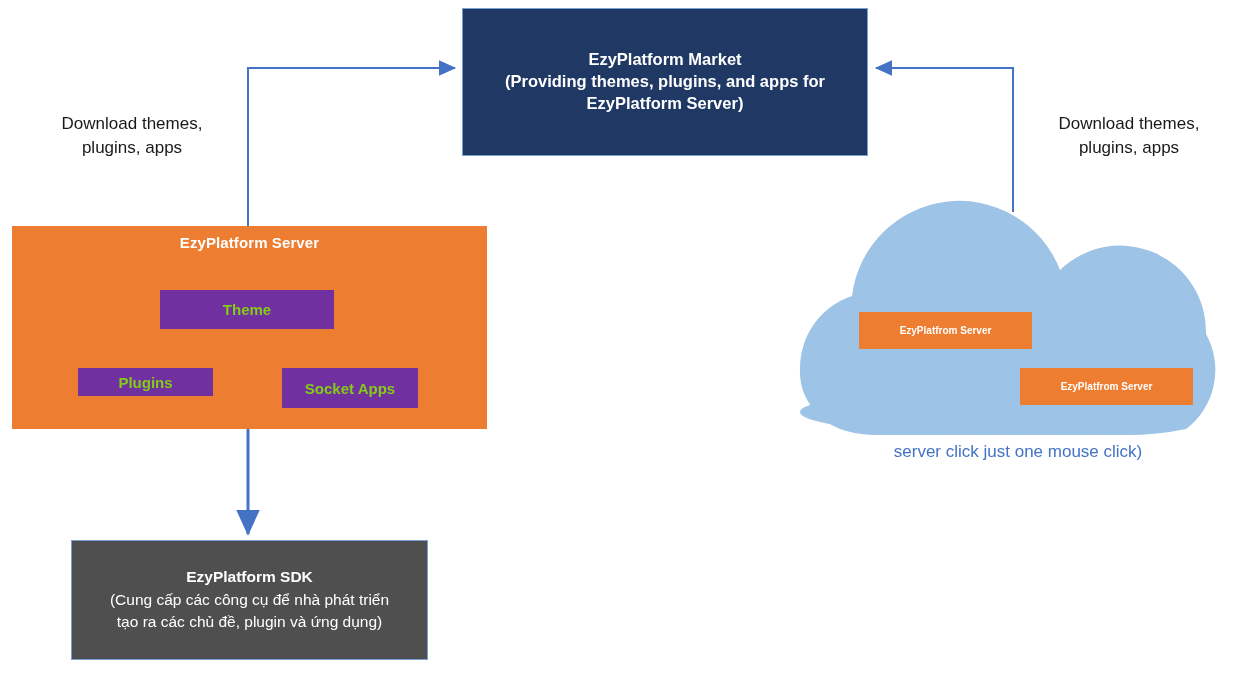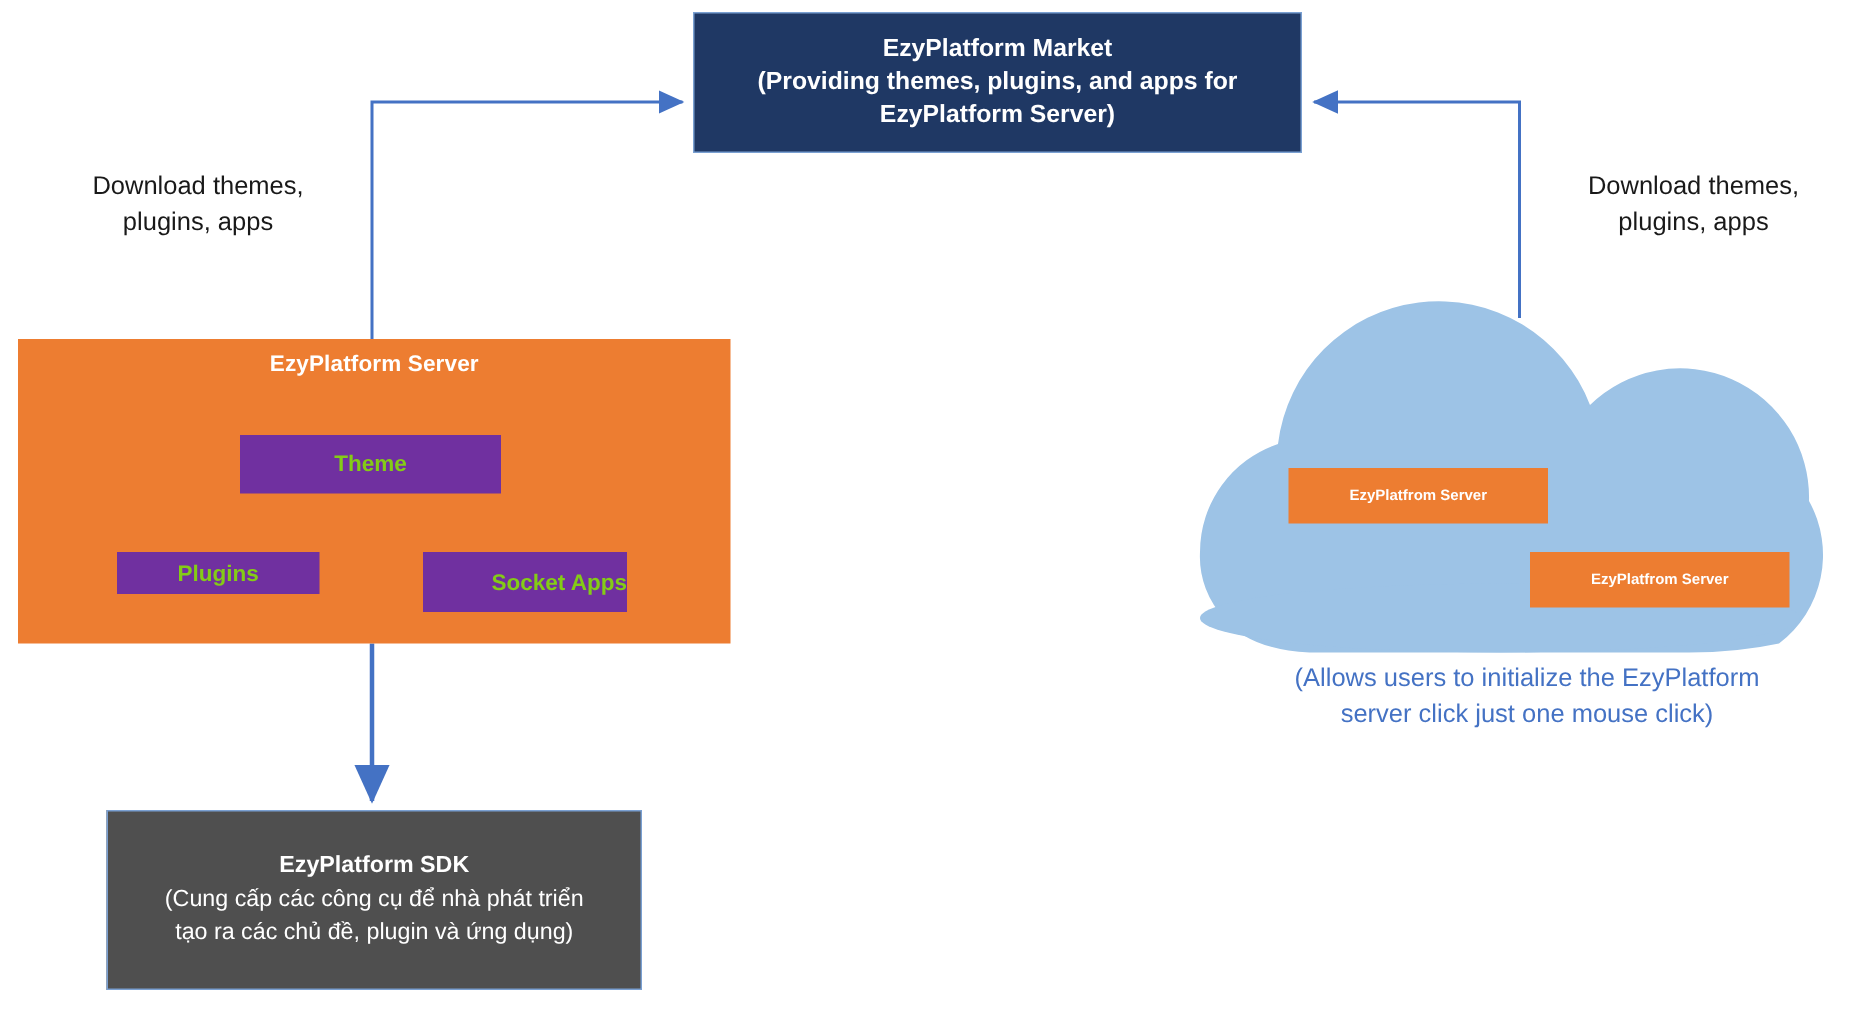--- a/index.html
+++ b/index.html
@@ -33,21 +33,21 @@
     justify-content: center;
     text-align: center;
     color: #ffffff;
   }
 
   
   #market-box {
     left: 462px;
     top: 8px;
     width: 406px;
-    height: 94px;
+    height: 148px;
     background: #1F3864;
     border: 1px solid #7aa0d2;
     font-weight: bold;
     font-size: 16.5px;
     line-height: 1.32;
     padding: 0 10px;
   }
   #market-box .sub {
     font-weight: bold;
   }
@@ -74,21 +74,21 @@
     color: #84cc16;
     font-weight: bold;
     font-size: 15px;
     display: flex;
     align-items: center;
     justify-content: center;
     box-sizing: border-box;
   }
   #theme-box   { left: 160px; top: 290px; width: 174px; height: 39px; }
   #plugins-box { left: 78px;  top: 368px; width: 135px; height: 28px; }
-  #socket-box  { left: 282px; top: 368px; width: 136px; height: 40px; justify-content: flex-end; }
+  #socket-box  { left: 282px; top: 368px; width: 136px; height: 40px; }
 
   
   #sdk-box {
     left: 71px;
     top: 540px;
     width: 357px;
     height: 120px;
     background: #4F4F4F;
     border: 1px solid #7aa0d2;
     font-size: 15.5px;
@@ -203,21 +203,20 @@
   </div>
 
   <div class="cloud-chip" id="cloud-chip-1">
     <span>EzyPlatfrom Server</span>
   </div>
   <div class="cloud-chip" id="cloud-chip-2">
     <span>EzyPlatfrom Server</span>
   </div>
 
   <div id="cloud-caption">
-    <div>(Allows users to initialize the EzyPlatform</div>
     <div>server click just one mouse click)</div>
   </div>
 
   <div class="edge-label" id="label-left">
     <div>Download themes,</div>
     <div>plugins, apps</div>
   </div>
   <div class="edge-label" id="label-right">
     <div>Download themes,</div>
     <div>plugins, apps</div>

